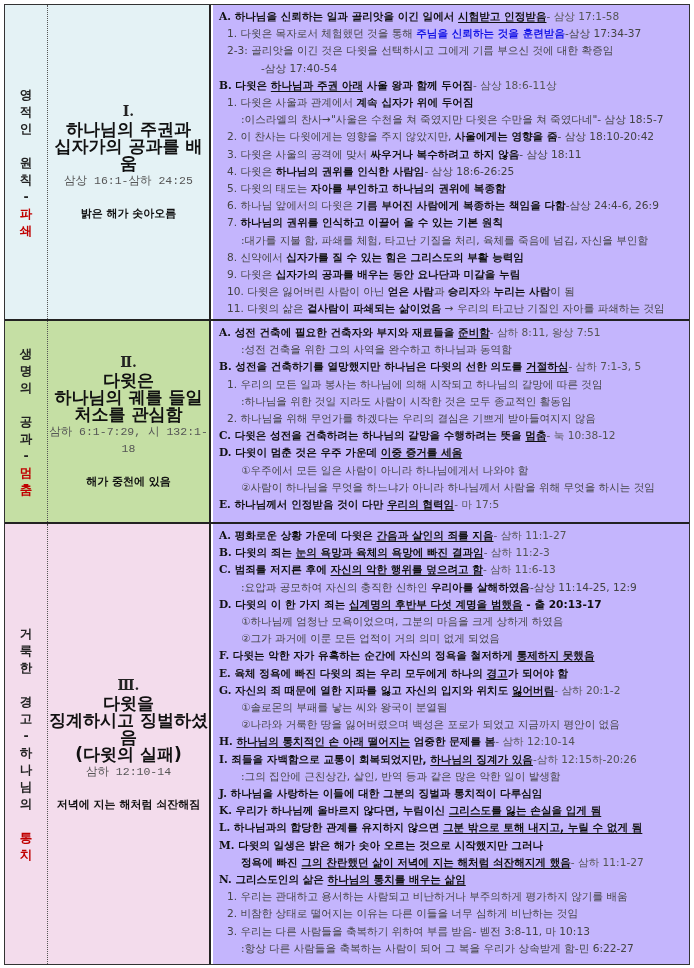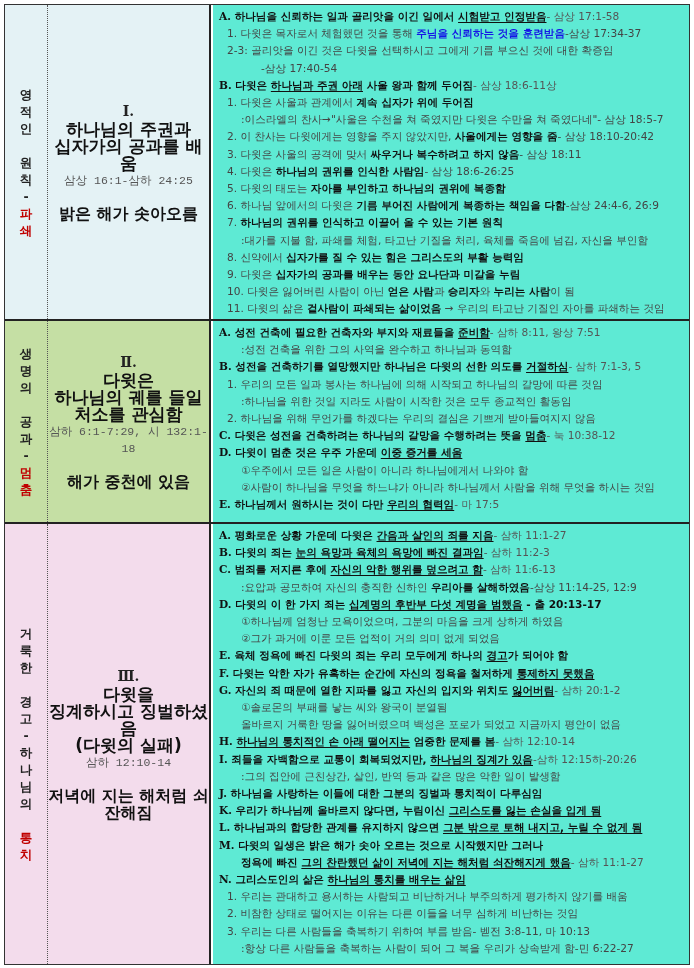--- a/index.html
+++ b/index.html
@@ -29,26 +29,26 @@
   .bg1 { background: #e4f2f5; }
   .bg2 { background: #c5dfa4; }
   .bg3 { background: #f3dcec; }
   .theme-char { display: block; height: 17px; }
   .theme-gap { display: block; height: 17px; }
   .red { color: #c00000; }
   .t-roman { font-family: "DejaVu Serif", serif; font-weight: bold; font-size: 14px; line-height: 19px; }
   .t-main { font-family: "DejaVu Sans", sans-serif; font-weight: bold; font-size: 17px; line-height: 17px; color: #111; }
   .t-sub { font-family: "DejaVu Sans", sans-serif; font-weight: bold; font-size: 17px; line-height: 17px; color: #111; }
   .t-ref { font-family: Liberation Mono, monospace; font-size: 11.5px; line-height: 17px; color: #555; }
-  .t-note { font-family: "DejaVu Sans", sans-serif; font-weight: bold; font-size: 16px; line-height: 17px; margin-top: 16px; color: #111; }
+  .t-note { font-family: "DejaVu Sans", sans-serif; font-weight: bold; font-size: 11px; line-height: 17px; margin-top: 16px; color: #111; }
   .c-body {
     position: absolute; left: 208px; right: 0; top: 0; bottom: 0;
     padding: 3px 4px 0 6px;
     font-family: "DejaVu Sans", sans-serif; font-size: 10.6px; line-height: 17.2px;
-    color: #444; background: #5eead4; white-space: nowrap; overflow: hidden;
+    color: #444; background: #c4b5fd; white-space: nowrap; overflow: hidden;
   }
   .ln { display: block; }
   .h { color: #111; font-weight: bold; }
   .h .lbl { font-family: "DejaVu Serif", serif; }
   .i1 { padding-left: 8px; }
   .i2 { padding-left: 22px; }
   .i3 { padding-left: 42px; }
   .b { font-weight: bold; color: #111; }
   .u { text-decoration: underline; text-underline-offset: 2px; }
   .blue { color: #1515e6; font-weight: bold; text-align: center; }
@@ -124,21 +124,21 @@
       <span class="ln h"><span class="lbl">A.</span> <span>성전 건축에 필요한 건축자와 부지와 재료들을 </span><span class="u">준비함</span><span class="ref">- 삼하 8:11, 왕상 7:51</span></span>
       <span class="ln i2">:성전 건축을 위한 그의 사역을 완수하고 하나님과 동역함</span>
       <span class="ln h"><span class="lbl">B.</span> <span>성전을 건축하기를 열망했지만 하나님은 다윗의 선한 의도를 </span><span class="u">거절하심</span><span class="ref">- 삼하 7:1-3, 5</span></span>
       <span class="ln i1">1. 우리의 모든 일과 봉사는 하나님에 의해 시작되고 하나님의 갈망에 따른 것임</span>
       <span class="ln i2">:하나님을 위한 것일 지라도 사람이 시작한 것은 모두 종교적인 활동임</span>
       <span class="ln i1">2. 하나님을 위해 무언가를 하겠다는 우리의 결심은 기쁘게 받아들여지지 않음</span>
       <span class="ln h"><span class="lbl">C.</span> <span>다윗은 성전을 건축하려는 하나님의 갈망을 수행하려는 뜻을 </span><span class="u">멈춤</span><span class="ref">- 눅 10:38-12</span></span>
       <span class="ln h"><span class="lbl">D.</span> <span>다윗이 멈춘 것은 우주 가운데 </span><span class="u">이중 증거를 세움</span></span>
       <span class="ln i2">①우주에서 모든 일은 사람이 아니라 하나님에게서 나와야 함</span>
       <span class="ln i2">②사람이 하나님을 무엇을 하느냐가 아니라 하나님께서 사람을 위해 무엇을 하시는 것임</span>
-      <span class="ln h"><span class="lbl">E.</span> <span>하나님께서 원하시는 것이 다만 </span><span class="u">우리의 협력임</span><span class="ref">- 마 17:5</span></span>
+      <span class="ln h"><span class="lbl">E.</span> <span>하나님께서 인정받음 것이 다만 </span><span class="u">우리의 협력임</span><span class="ref">- 마 17:5</span></span>
     </div>
   </div>
 
   <div class="row row3">
     <div class="c-theme bg3">
       <span class="theme-char">거</span>
       <span class="theme-char">룩</span>
       <span class="theme-char">한</span>
       <span class="theme-gap"></span>
       <span class="theme-char">경</span>
@@ -161,25 +161,25 @@
       <div class="t-note">저녁에 지는 해처럼 쇠잔해짐</div>
     </div>
     <div class="c-body">
       <span class="ln h"><span class="lbl">A.</span> <span>평화로운 상황 가운데 다윗은 </span><span class="u">간음과 살인의 죄를 지음</span><span class="ref">- 삼하 11:1-27</span></span>
       <span class="ln h"><span class="lbl">B.</span> <span>다윗의 죄는 </span><span class="u">눈의 욕망과 육체의 욕망에 빠진 결과임</span><span class="ref">- 삼하 11:2-3</span></span>
       <span class="ln h"><span class="lbl">C.</span> <span>범죄를 저지른 후에 </span><span class="u">자신의 악한 행위를 덮으려고 함</span><span class="ref">- 삼하 11:6-13</span></span>
       <span class="ln i2"><span>:요압과 공모하여 자신의 충직한 신하인 </span><span class="b">우리아를 살해하였음</span><span>-삼상 11:14-25, 12:9</span></span>
       <span class="ln h"><span class="lbl">D.</span> <span>다윗의 이 한 가지 죄는 </span><span class="u">십계명의 후반부 다섯 계명을 범했음</span><span> - 출 20:13-17</span></span>
       <span class="ln i2">①하나님께 엄청난 모욕이었으며, 그분의 마음을 크게 상하게 하였음</span>
       <span class="ln i2">②그가 과거에 이룬 모든 업적이 거의 의미 없게 되었음</span>
+      <span class="ln h"><span class="lbl">F.</span> <span>다윗는 악한 자가 유혹하는 순간에 자신의 정욕을 철저하게 </span><span class="u">통제하지 못했음</span></span>
       <span class="ln h"><span class="lbl">E.</span> <span>육체 정욕에 빠진 다윗의 죄는 우리 모두에게 하나의 </span><span class="u">경고</span><span>가 되어야 함</span></span>
-      <span class="ln h"><span class="lbl">F.</span> <span>다윗는 악한 자가 유혹하는 순간에 자신의 정욕을 철저하게 </span><span class="u">통제하지 못했음</span></span>
       <span class="ln h"><span class="lbl">G.</span> <span>자신의 죄 때문에 열한 지파를 잃고 자신의 입지와 위치도 </span><span class="u">잃어버림</span><span class="ref">- 삼하 20:1-2</span></span>
       <span class="ln i2">①솔로몬의 부패를 낳는 씨와 왕국이 분열됨</span>
-      <span class="ln i2">올바르지 거룩한 땅을 잃어버렸으며 백성은 포로가 되었고 지금까지 평안이 없음</span>
+      <span class="ln i2">②나라와 거룩한 땅을 잃어버렸으며 백성은 포로가 되었고 지금까지 평안이 없음</span>
       <span class="ln h"><span class="lbl">H.</span> <span class="u">하나님의 통치적인 손 아래 떨어지는</span><span> 엄중한 문제를 봄</span><span class="ref">- 삼하 12:10-14</span></span>
       <span class="ln h"><span class="lbl">I.</span> <span>죄들을 자백함으로 교통이 회복되었지만, </span><span class="u">하나님의 징계가 있음</span><span class="ref">-삼하 12:15하-20:26</span></span>
       <span class="ln i2">:그의 집안에 근친상간, 살인, 반역 등과 같은 많은 악한 일이 발생함</span>
       <span class="ln h"><span class="lbl">J.</span> <span>하나님을 사랑하는 이들에 대한 그분의 징벌과 통치적이 다루심임</span></span>
       <span class="ln h"><span class="lbl">K.</span> <span>우리가 하나님께 올바르지 않다면, 누림이신 </span><span class="u">그리스도를 잃는 손실을 입게 됨</span></span>
       <span class="ln h"><span class="lbl">L.</span> <span>하나님과의 합당한 관계를 유지하지 않으면 </span><span class="u">그분 밖으로 토해 내지고, 누릴 수 없게 됨</span></span>
       <span class="ln h"><span class="lbl">M.</span> <span>다윗의 일생은 밝은 해가 솟아 오르는 것으로 시작했지만 그러나</span></span>
       <span class="ln h i2"><span>정욕에 빠진 </span><span class="u">그의 찬란했던 삶이 저녁에 지는 해처럼 쇠잔해지게 했음</span><span class="ref">- 삼하 11:1-27</span></span>
       <span class="ln h"><span class="lbl">N.</span> <span>그리스도인의 삶은 </span><span class="u">하나님의 통치를 배우는 삶임</span></span>
       <span class="ln i1">1. 우리는 관대하고 용서하는 사람되고 비난하거나 부주의하게 평가하지 않기를 배움</span>

